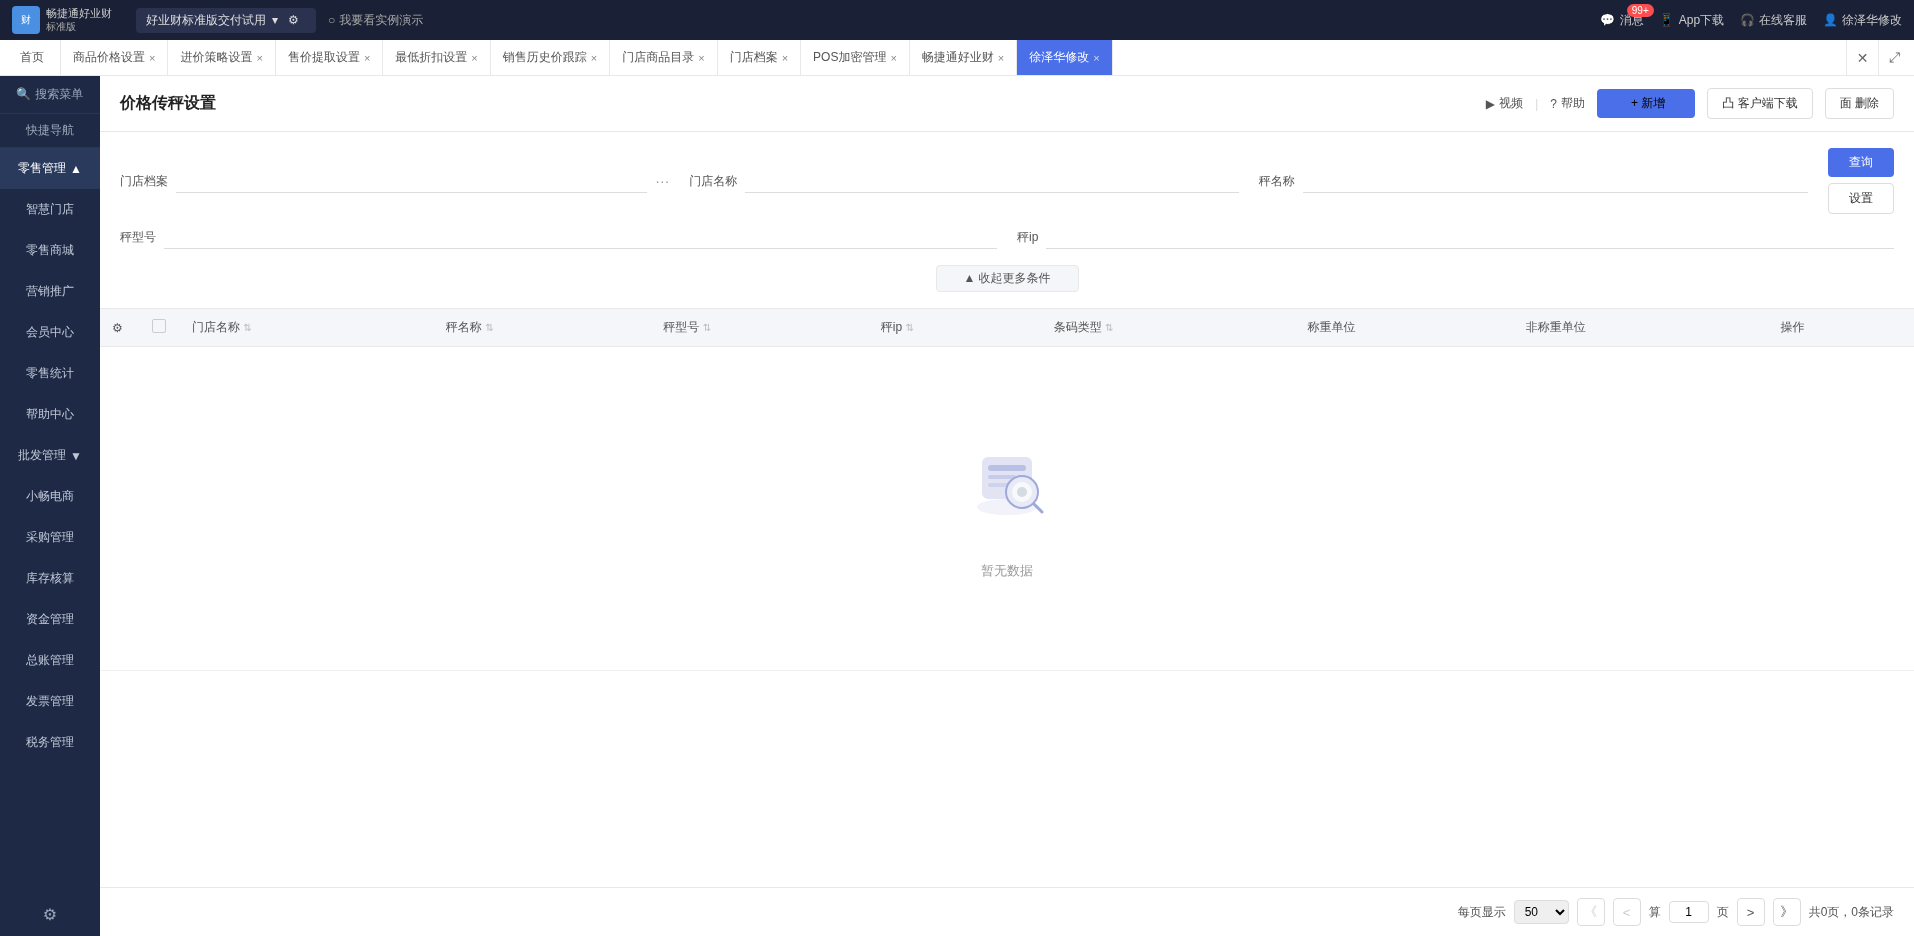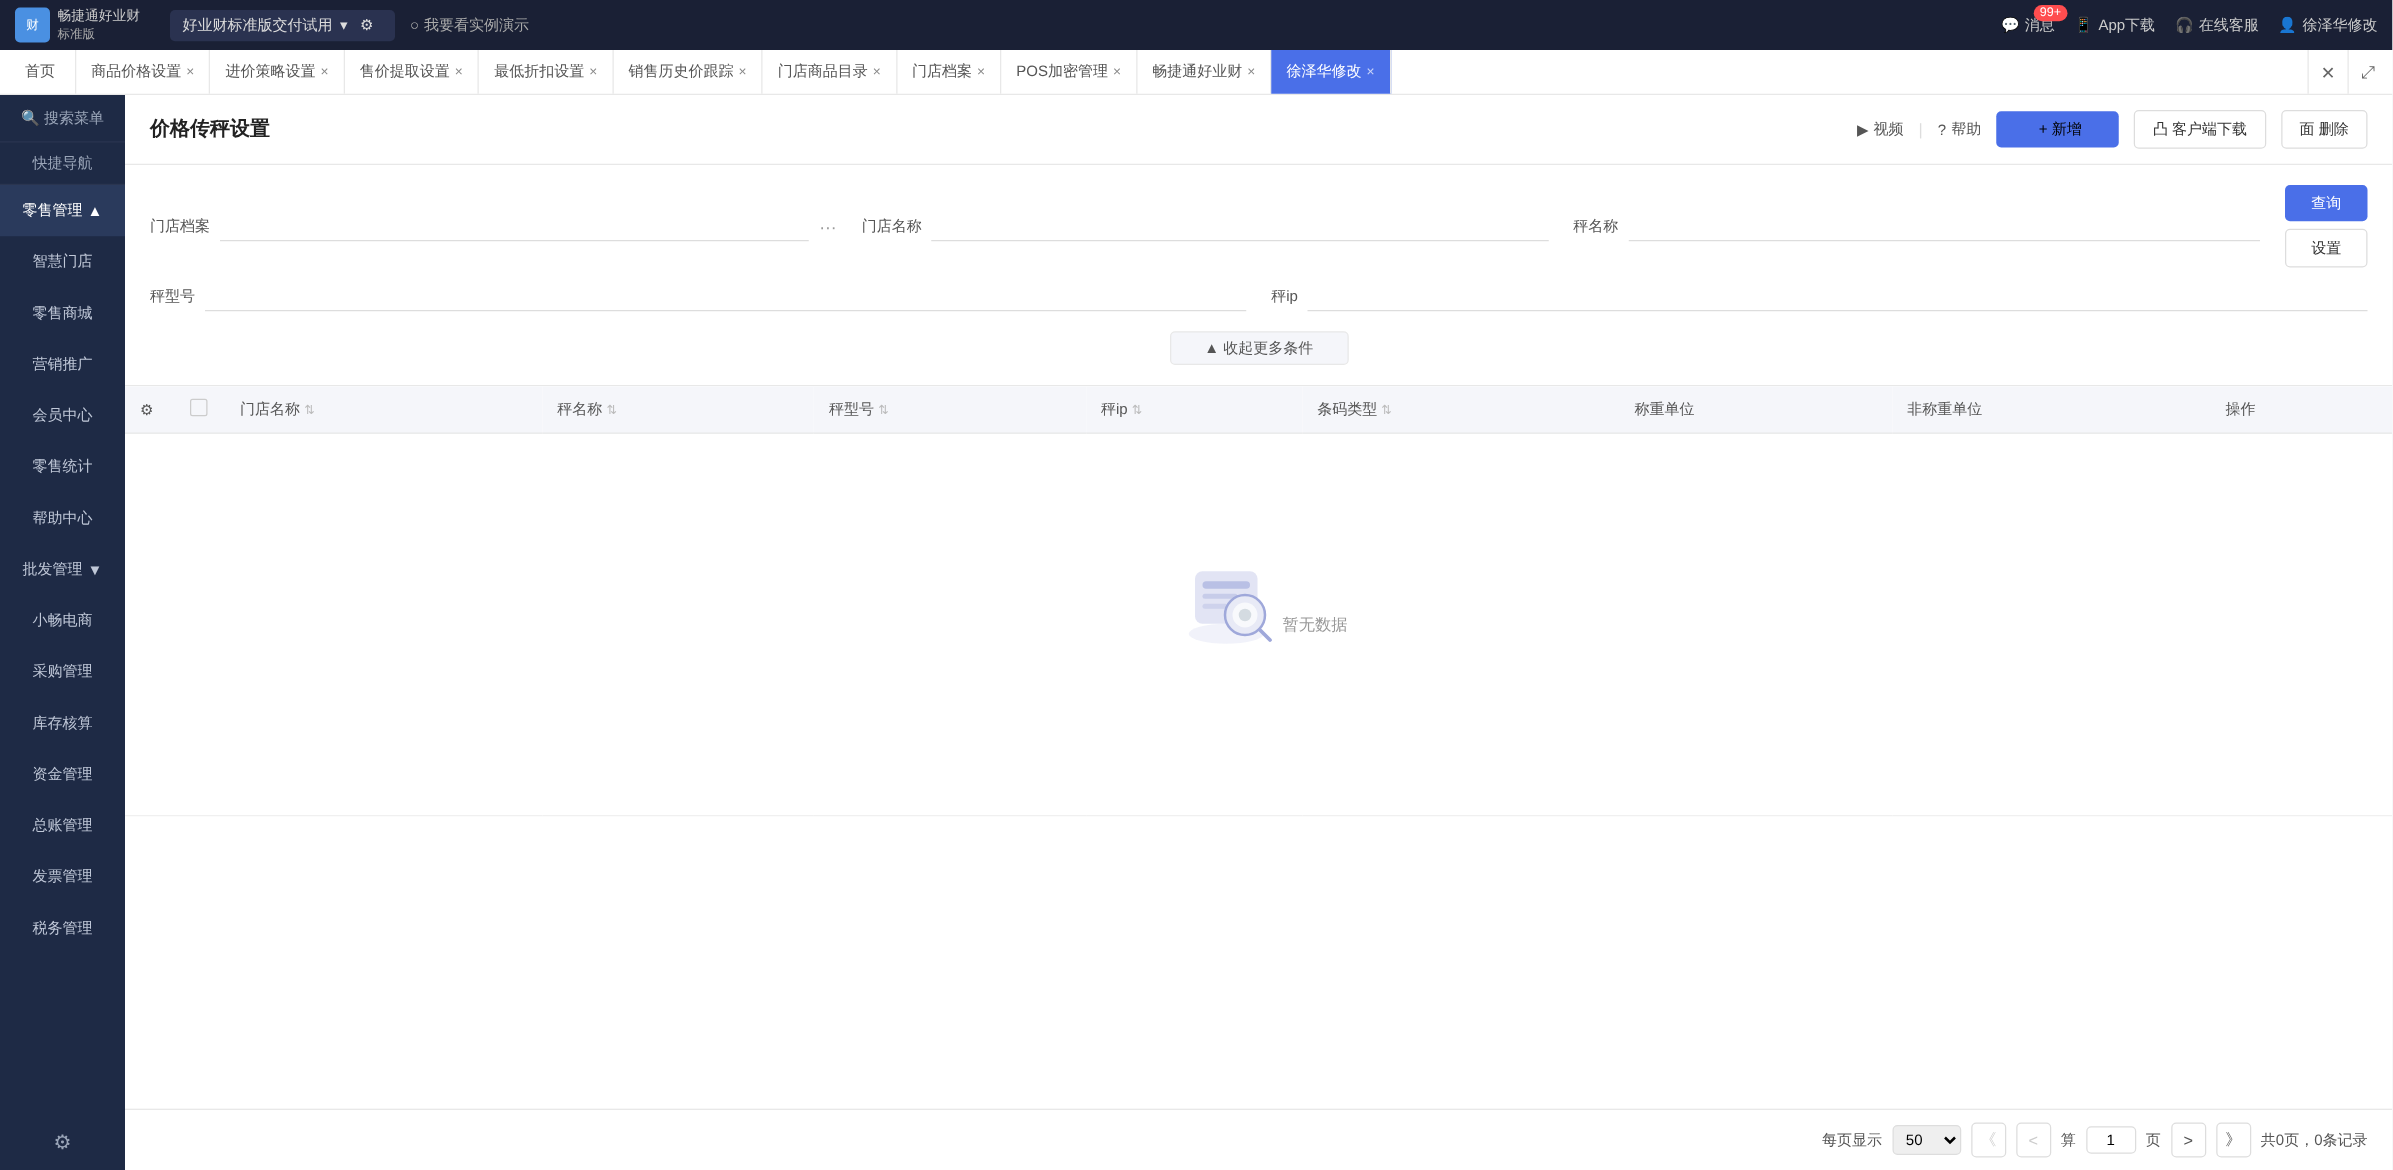--- a/index.html
+++ b/index.html
@@ -65,21 +65,21 @@
     
     .table-area { flex: 1; background: #fff; margin: 0; overflow: auto; }
     .data-table { width: 100%; border-collapse: collapse; }
     .data-table th { background: #f5f6fa; padding: 10px 12px; font-size: 12px; font-weight: normal; color: #555; text-align: left; border-bottom: 1px solid #e8e8e8; white-space: nowrap; }
     .data-table td { padding: 10px 12px; font-size: 12px; border-bottom: 1px solid #f0f0f0; }
     .th-settings { width: 40px; text-align: center; }
     .th-checkbox { width: 40px; text-align: center; }
     .sort-icon { color: #bbb; font-size: 10px; }
 
     
-    .empty-state { display: flex; flex-direction: row; align-items: center; justify-content: center; padding: 80px 20px; }
+    .empty-state { display: flex; flex-direction: column; align-items: center; padding: 80px 20px; }
     .empty-icon { font-size: 80px; margin-bottom: 16px; }
     .empty-text { color: #999; font-size: 13px; }
 
     
     .pagination-bar { background: #fff; border-top: 1px solid #e8e8e8; padding: 10px 20px; display: flex; align-items: center; justify-content: flex-end; gap: 8px; flex-shrink: 0; }
     .page-size-label { font-size: 12px; color: #555; }
     .page-size-select { border: 1px solid #ddd; border-radius: 4px; padding: 3px 6px; font-size: 12px; }
     .page-btn { width: 28px; height: 28px; border: 1px solid #ddd; border-radius: 4px; background: #fff; cursor: pointer; display: flex; align-items: center; justify-content: center; font-size: 13px; color: #555; }
     .page-btn:disabled { color: #ccc; cursor: not-allowed; }
     .page-input { width: 40px; border: 1px solid #ddd; border-radius: 4px; padding: 3px 6px; font-size: 12px; text-align: center; }

